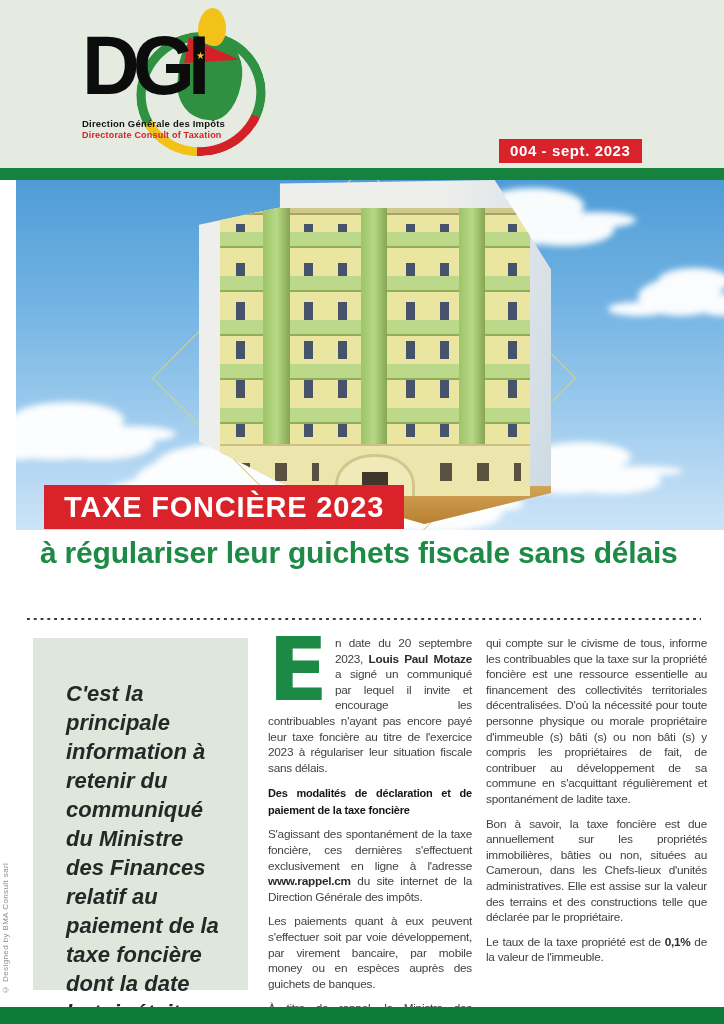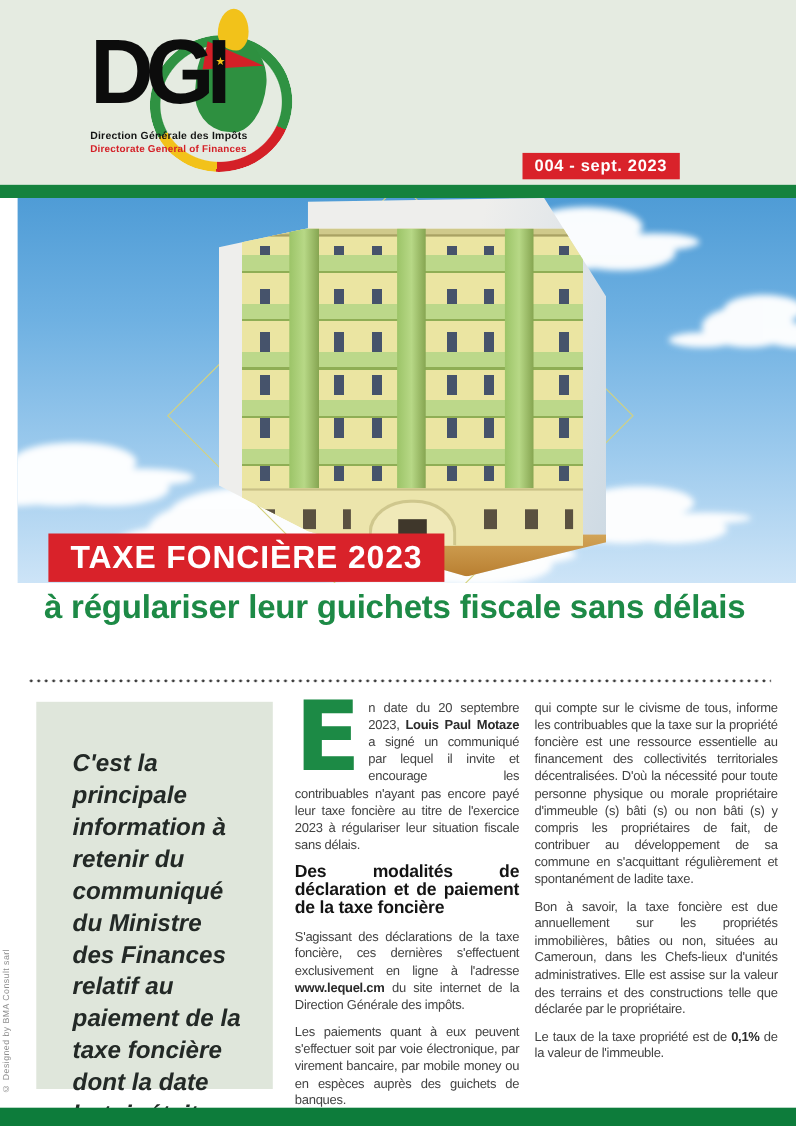--- a/index.html
+++ b/index.html
@@ -35,21 +35,21 @@
   .logo-en { position:absolute; left:2px; top:124px; font-size:9px; font-weight:bold; color:#d42027;
     white-space:nowrap; z-index:2; letter-spacing:.2px; }
 
   .news-title {
     position:absolute; left:266px; top:22px; font-size:110px; line-height:110px;
     font-family:"DejaVu Sans", sans-serif; font-style:italic; font-weight:bold; letter-spacing:3px;
     background:repeating-linear-gradient(100deg, #1b8a46 0 2.2px, transparent 2.2px 5.4px);
     -webkit-background-clip:text; background-clip:text; color:transparent;
   }
   .issue-badge {
-    position:absolute; left:475px; top:139px; background:#d9222a; color:#ffffff;
+    position:absolute; left:499px; top:139px; background:#d9222a; color:#ffffff;
     font-size:15px; font-weight:bold; letter-spacing:.6px; padding:3px 11px 4px;
   }
 
   
   .divider-bar { position:absolute; left:0; top:168px; width:724px; height:12px; background:#15823d; z-index:6; }
 
   
   .hero { position:absolute; left:16px; top:180px; width:724px; height:350px; overflow:hidden;
     background:linear-gradient(180deg, #4f9cd6 0%, #6fb1e2 32%, #9ccaed 66%, #cde4f7 100%); }
 
@@ -110,21 +110,21 @@
     background:#dfe6db; padding:30px 18px 0 22px; }
   .sidebar-box p { margin:11px; font-size:22px; line-height:29px; font-weight:bold; font-style:italic;
     color:#232926; }
 
   .col { position:absolute; top:636px; font-size:11.8px; line-height:15.6px; letter-spacing:-.25px;
     color:#424242; text-align:justify; }
   .col-middle { left:268px; width:204px; }
   .col-right  { left:486px; width:221px; }
   .col p { margin:0 0 9px 0; }
   .col b { color:#2b2b2b; }
-  .subhead { font-weight:bold; color:#141414; font-size:16px; line-height:16.5px;
+  .subhead { font-weight:bold; color:#141414; font-size:11px; line-height:16.5px;
     margin:4px 0 9px 0 !important; letter-spacing:-.2px; }
   .dropcap { float:left; color:#1c8a45; font-weight:bold; font-size:88px; line-height:64px;
     margin:2px 7px 0 0; font-family:"DejaVu Sans", sans-serif; }
 
   
   .credit { position:absolute; left:1px; top:852px; height:142px; writing-mode:vertical-rl;
     transform:rotate(180deg); font-size:8px; color:#8c8c8c; letter-spacing:.4px; white-space:nowrap; }
   .footer-bar { position:absolute; left:0; top:1007px; width:724px; height:17px; background:#0d7c3b; }
 </style>
 </head>
@@ -132,21 +132,21 @@
 
 <div class="header">
   <div class="logo">
     <div class="logo-ring"></div>
     <div class="logo-map"></div>
     <div class="logo-map-top"></div>
     <div class="logo-flag"></div>
     <div class="logo-star">★</div>
     <div class="logo-acronym">DGI</div>
     <div class="logo-fr">Direction Générale des Impôts</div>
-    <div class="logo-en">Directorate General of Finances</div>
+    <div class="logo-en">Directorate Consult of Taxation</div>
   </div>
   <div class="issue-badge">004 - sept. 2023</div>
 </div>
 
 <div class="divider-bar"></div>
 
 <div class="hero">
   <div class="cloud c1"></div>
   <div class="cloud c2"></div>
   <div class="cloud c3"></div>
@@ -183,22 +183,22 @@
 
 <div class="dotted-separator"></div>
 
 <div class="sidebar-box">
   <p>C'est la principale information à retenir du communiqué du Ministre des Finances relatif au paiement de la taxe foncière dont la date butoir était fixée au 30 juin 2023.</p>
 </div>
 
 <div class="col col-middle">
   <p><span class="dropcap">E</span><span>n date du 20 septembre 2023, </span><b>Louis Paul Motaze</b><span> a signé un communiqué par lequel il invite et encourage les contribuables n'ayant pas encore payé leur taxe foncière au titre de l'exercice 2023 à régulariser leur situation fiscale sans délais.</span></p>
   <p class="subhead">Des modalités de déclaration et de paiement de la taxe foncière</p>
-  <p><span>S'agissant des déclarations de la taxe foncière, ces dernières s'effectuent exclusivement en ligne à l'adresse </span><b>www.lequel.cm</b><span> du site internet de la Direction Générale des impôts.</span></p>
-  <p>Les paiements quant à eux peuvent s'effectuer soit par voie électronique, par virement bancaire, par mobile money ou en espèces auprès des guichets de banques.</p>
+  <p><span>S'agissant des spontanément de la taxe foncière, ces dernières s'effectuent exclusivement en ligne à l'adresse </span><b>www.rappel.cm</b><span> du site internet de la Direction Générale des impôts.</span></p>
+  <p>Les paiements quant à eux peuvent s'effectuer soit par voie développement, par virement bancaire, par mobile money ou en espèces auprès des guichets de banques.</p>
   <p>À titre de rappel, le Ministre des Finances,</p>
 </div>
 
 <div class="col col-right">
   <p>qui compte sur le civisme de tous, informe les contribuables que la taxe sur la propriété foncière est une ressource essentielle au financement des collectivités territoriales décentralisées. D'où la nécessité pour toute personne physique ou morale propriétaire d'immeuble (s) bâti (s) ou non bâti (s) y compris les propriétaires de fait, de contribuer au développement de sa commune en s'acquittant régulièrement et spontanément de ladite taxe.</p>
   <p>Bon à savoir, la taxe foncière est due annuellement sur les propriétés immobilières, bâties ou non, situées au Cameroun, dans les Chefs-lieux d'unités administratives. Elle est assise sur la valeur des terrains et des constructions telle que déclarée par le propriétaire.</p>
   <p><span>Le taux de la taxe propriété est de </span><b>0,1%</b><span> de la valeur de l'immeuble.</span></p>
 </div>
 
 <div class="credit">© Designed by BMA Consult sarl</div>

